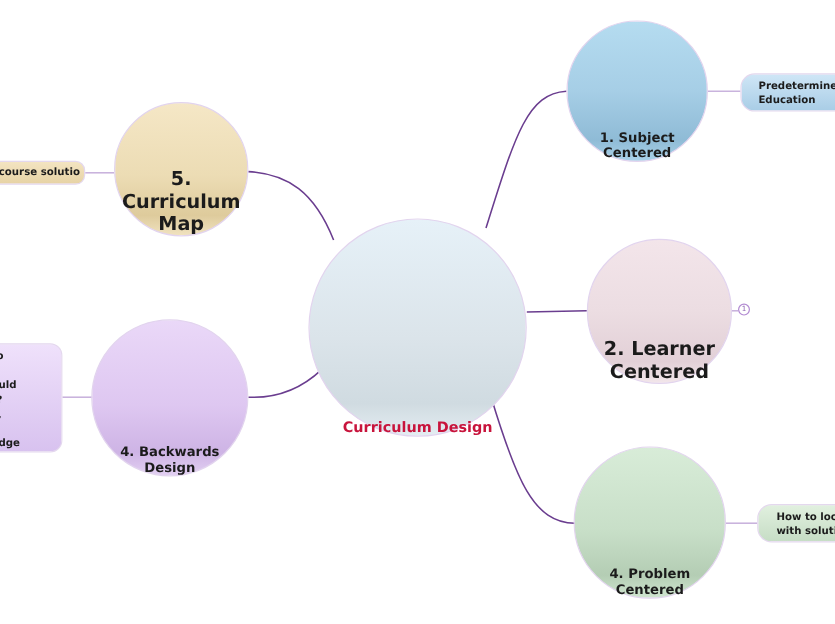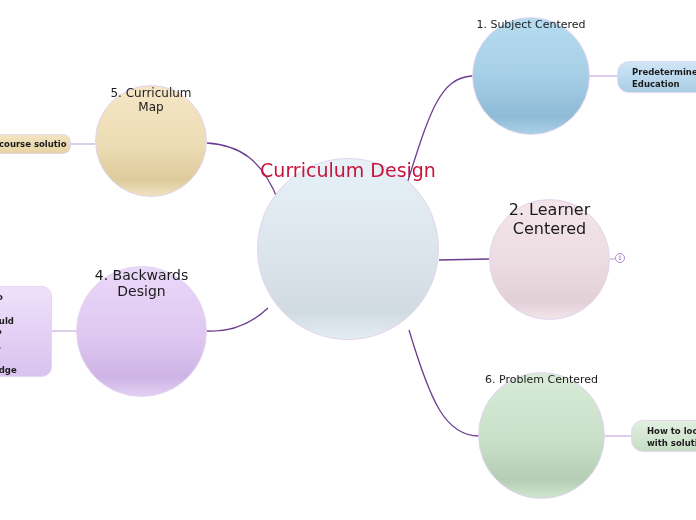--- a/index.html
+++ b/index.html
@@ -1,25 +1,25 @@
 <!DOCTYPE html>
 <html><head>
 <meta charset="utf-8">
 <style>
   html, body { margin: 0; padding: 0; }
   body { width: 696px; height: 520px; position: relative; overflow: hidden; background: #ffffff; font-family: "DejaVu Sans", sans-serif; }
   svg.links { position: absolute; left: 0; top: 0; width: 696px; height: 520px; }
-  .node { position: absolute; border-radius: 50%; display: flex; align-items: flex-start; justify-content: center; text-align: center; box-sizing: border-box; border: 1.5px solid #e2d4ee; font-weight: normal; color: #1b1b1b; cursor: pointer; }
+  .node { position: absolute; border-radius: 50%; display: flex; align-items: flex-end; justify-content: center; text-align: center; box-sizing: border-box; border: 1.5px solid #e2d4ee; font-weight: bold; color: #1b1b1b; cursor: pointer; }
   .node span { display: block; }
-  .central { left: 257px; top: 158px; width: 182px; height: 182px; background: linear-gradient(#e6f1f8 0%, #dbe4ea 55%, #d0dbe1 85%, #e4edf2 100%); font-size: 19px; color: #c8143c; }
+  .central { left: 257px; top: 182px; width: 182px; height: 182px; background: linear-gradient(#e6f1f8 0%, #dbe4ea 55%, #d0dbe1 85%, #e4edf2 100%); font-size: 12px; color: #c8143c; }
   .n1 { left: 472px; top: 17px; width: 118px; height: 118px; background: linear-gradient(#b5dcf0 0%, #a6cee6 50%, #8fbbd6 85%, #a9d1e8 100%); font-size: 11px; }
   .n2 { left: 489px; top: 199px; width: 121px; height: 121px; background: linear-gradient(#f3e5ea 0%, #ecdde2 50%, #e2d0d7 85%, #f2e6ea 100%); font-size: 16px; }
   .n3 { left: 478px; top: 372px; width: 127px; height: 127px; background: linear-gradient(#d8ecd8 0%, #c8dfc8 55%, #b4cdb4 85%, #cfe5cf 100%); font-size: 11px; }
-  .n4 { left: 76px; top: 266px; width: 131px; height: 131px; background: linear-gradient(#ead8f8 0%, #dec7f1 55%, #ceb4e5 85%, #e2cff2 100%); font-size: 14px; }
-  .n5 { left: 95px; top: 85px; width: 112px; height: 112px; background: linear-gradient(#f5e7c6 0%, #ecdcb4 55%, #decb9c 85%, #f0e2bf 100%); font-size: 12px; }
+  .n4 { left: 76px; top: 266px; width: 131px; height: 131px; background: linear-gradient(#ead8f8 0%, #dec7f1 55%, #ceb4e5 85%, #e2cff2 100%); font-size: 11px; }
+  .n5 { left: 95px; top: 85px; width: 112px; height: 112px; background: linear-gradient(#f5e7c6 0%, #ecdcb4 55%, #decb9c 85%, #f0e2bf 100%); font-size: 16px; }
   .pill { position: absolute; box-sizing: border-box; font-weight: bold; font-size: 8.5px; color: #1b1b1b; border: 1.5px solid #e4d8ee; cursor: pointer; line-height: 11.5px; }
   .pill-blue { left: 617px; top: 61px; width: 100px; height: 32px; border-radius: 12px; background: linear-gradient(#cfe6f6, #a9cde6); padding: 5px 0 0 14px; }
   .pill-green { left: 631px; top: 420px; width: 90px; height: 32px; border-radius: 12px; background: linear-gradient(#e1f0df, #c6ddc5); padding: 5px 0 0 15px; }
   .pill-tan { left: -20px; top: 134px; width: 91px; height: 20px; border-radius: 8px; background: linear-gradient(#f3e4c1, #e7d3a5); padding: 4px 0 0 18px; }
   .pill-purple { left: -30px; top: 286px; width: 82px; height: 91px; border-radius: 10px; background: linear-gradient(#efe1fb, #d8c2ef); padding: 4px 0 0 22px; }
   .pill-purple div { line-height: 12.2px; height: 12.2px; white-space: nowrap; }
   .badge { position: absolute; left: 615px; top: 253px; width: 10px; height: 10px; border-radius: 50%; border: 1px solid #b28ad2; box-sizing: border-box; font-size: 6px; line-height: 8px; text-align: center; color: #8d63b3; background: #ffffff; cursor: pointer; }
 </style>
 </head>
 <body>
@@ -50,21 +50,21 @@
   <div>Predetermined</div>
   <div>Education</div>
 </div>
 
 <div class="node n2">
   <span>2. Learner Centered</span>
 </div>
 <div class="badge">1</div>
 
 <div class="node n3">
-  <span>6. Problem Centered</span>
+  <span>4. Problem Centered</span>
 </div>
 <div class="pill pill-green">
   <div>How to look</div>
   <div>with solutio</div>
 </div>
 
 <div class="node n4">
   <span>4. Backwards Design</span>
 </div>
 <div class="pill pill-purple">

